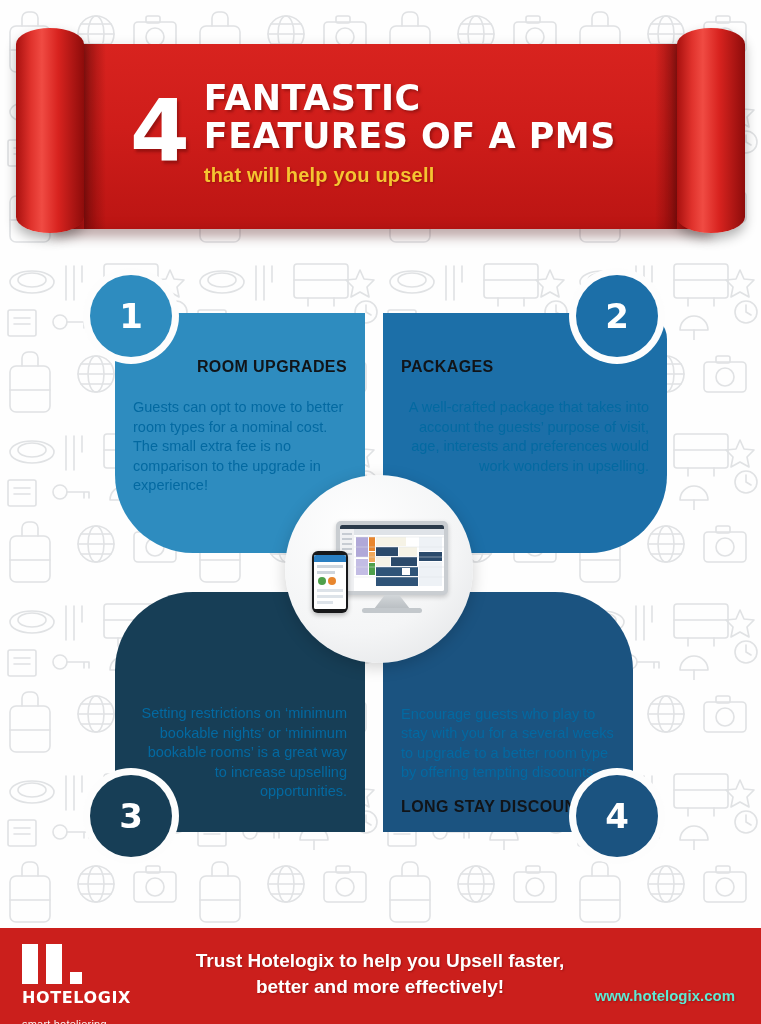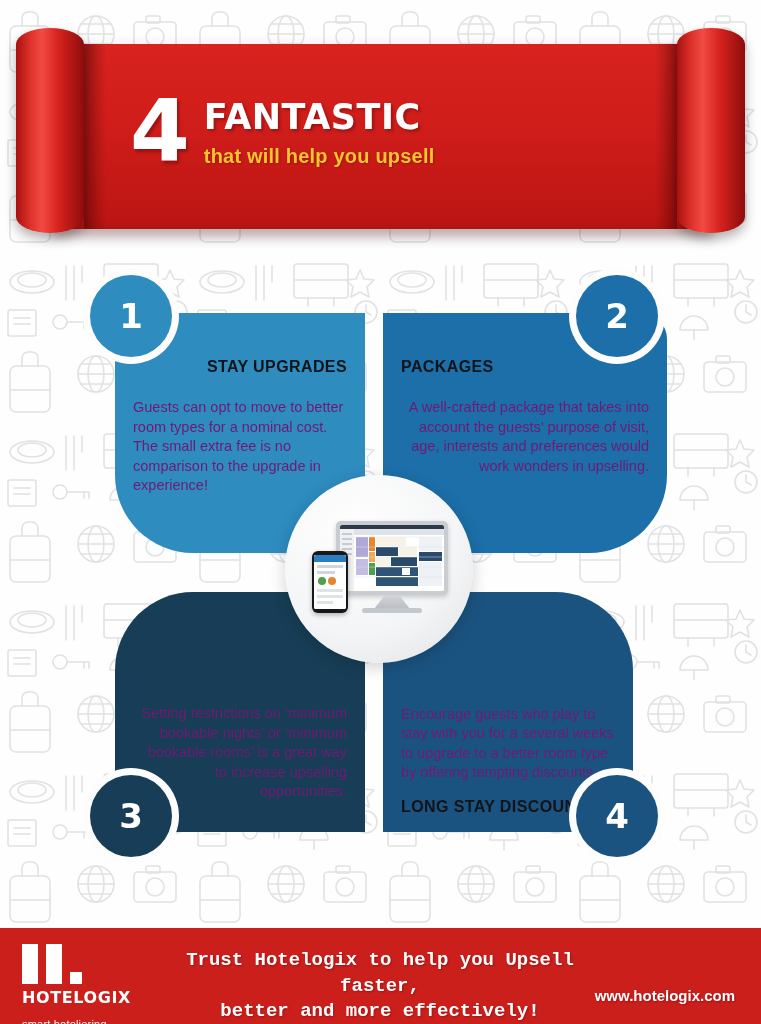--- a/index.html
+++ b/index.html
@@ -114,21 +114,21 @@
 
   .card-content {
     position:absolute; inset:0; padding:16px 18px;
     display:flex; flex-direction:column;
   }
   .card-heading {
     font-size:16px; font-weight:bold; color:#111418;
     letter-spacing:.4px; line-height:1.2;
   }
   .card-text {
-    font-size:14.5px; color:#701a75; line-height:1.35;
+    font-size:14.5px; color:#0369a1; line-height:1.35;
   }
   
   #card1 .card-content { justify-content:flex-start; }
   #card1 .card-heading { margin-top:28px; text-align:right; }
   #card1 .card-text    { margin-top:22px; text-align:left; }
 
   #card2 .card-heading { margin-top:28px; text-align:left; }
   #card2 .card-text    { margin-top:22px; text-align:right; }
 
   
@@ -224,25 +224,24 @@
     font-family:"DejaVu Sans", sans-serif;
     font-size:16px; font-weight:bold; letter-spacing:.6px; margin-top:4px;
   }
   .logo-tag { font-size:11px; letter-spacing:.2px; margin-top:11px; opacity:.95; }
 
   .footer-tagline {
     position:absolute; left:170px; top:20px; width:420px;
     text-align:center; color:#ffffff;
     font-size:19px; font-weight:bold; line-height:1.35;
     text-shadow:1px 1px 2px rgba(90,6,6,.4);
-    font-family:Liberation Mono, monospace;
   }
   .footer-url {
     position:absolute; right:26px; bottom:20px;
-    color:#ffffff; font-size:15px; font-weight:bold;
+    color:#5eead4; font-size:15px; font-weight:bold;
     text-shadow:1px 1px 2px rgba(90,6,6,.4);
   }
 </style>
 </head>
 <body>
 
 <div class="page">
 
   <svg class="doodle-bg" viewBox="0 0 761 1024" xmlns="http://www.w3.org/2000/svg">
     <defs>
@@ -292,31 +291,32 @@
     <div class="banner-sheet"></div>
     <div class="roll-shadow l"></div>
     <div class="roll-shadow r"></div>
     <div class="roll left"></div>
     <div class="roll right"></div>
 
     <div class="banner-inner">
       <div class="big-number">4</div>
       <div class="title-block">
         <div class="title-line">FANTASTIC</div>
+        <div class="title-line">FEATURES OF A PMS</div>
         <div class="subtitle">that will help you upsell</div>
       </div>
     </div>
   </div>
 
   <div class="cards">
 
     <div class="card" id="card1">
       <div class="card-body"></div>
       <div class="card-content">
-        <div class="card-heading">STAY UPGRADES</div>
+        <div class="card-heading">ROOM UPGRADES</div>
         <div class="card-text">Guests can opt to move to better room types for a nominal cost. The small extra fee is no comparison to the upgrade in experience!</div>
       </div>
     </div>
 
     <div class="card" id="card2">
       <div class="card-body"></div>
       <div class="card-content">
         <div class="card-heading">PACKAGES</div>
         <div class="card-text">A well-crafted package that takes into account the guests’ purpose of visit, age, interests and preferences would work wonders in upselling.</div>
       </div>

